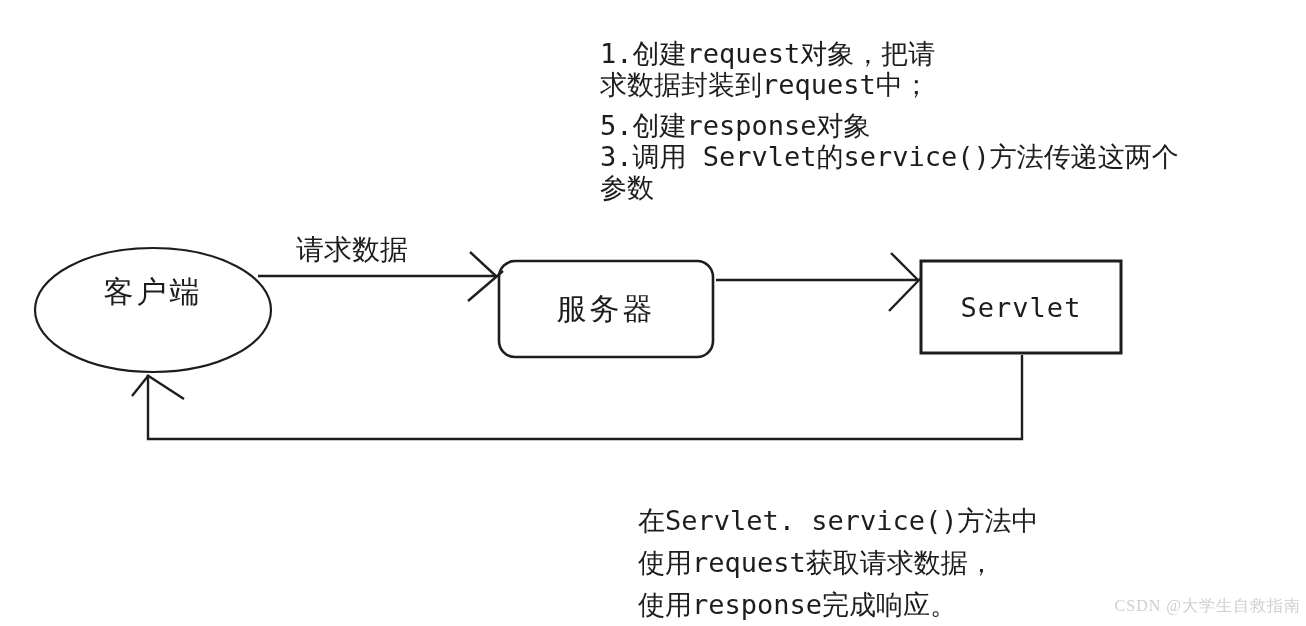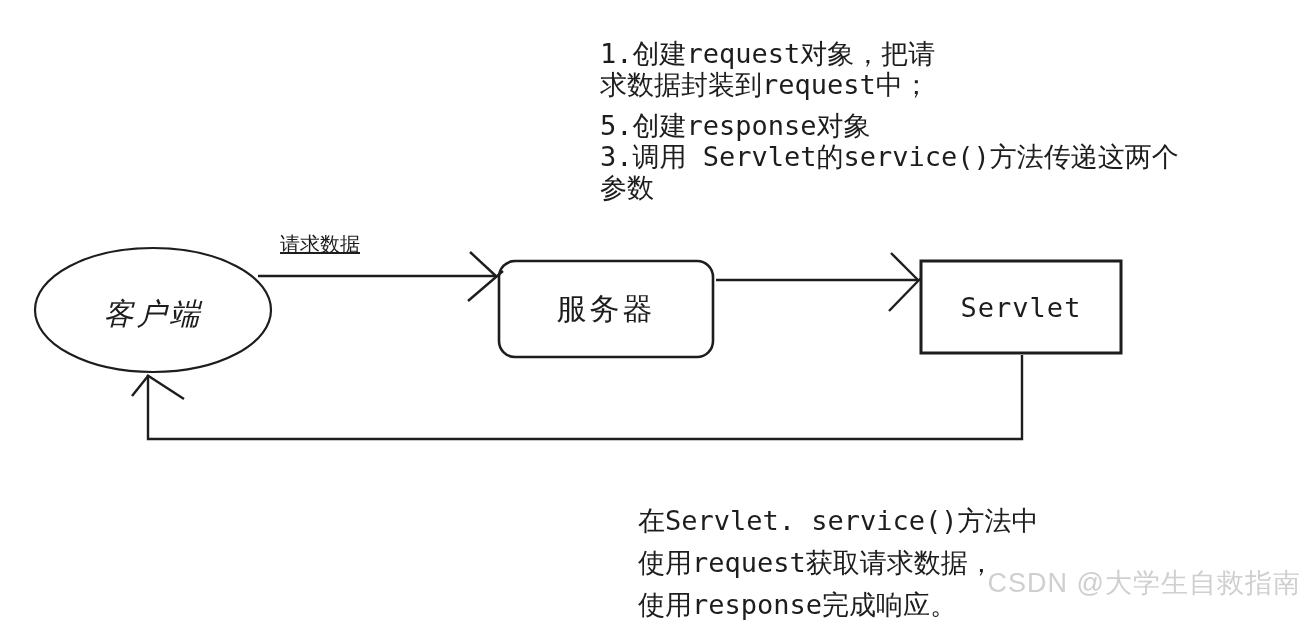--- a/index.html
+++ b/index.html
@@ -26,45 +26,44 @@
     white-space: pre-line;
     font-size: 27px;
     line-height: 31px;
     color: #1d1d1d;
   }
   .note.top1   { left: 600px; top: 38px;  }
   .note.top2   { left: 600px; top: 110px; }
   .note.bottom { left: 638px; top: 500px; line-height: 42px; }
   .edge-label {
     position: absolute;
-    left: 280px;
+    left: 296px;
     top: 231px;
-    font-size: 20px;
+    font-size: 28px;
     color: #1d1d1d;
-    text-decoration: underline;
   }
   .node-label {
     position: absolute;
     display: flex;
     align-items: center;
     justify-content: center;
     font-size: 30px;
     color: #1d1d1d;
     letter-spacing: 3px;
   }
-  .node-label.client  { left: 35px;  top: 252px; width: 236px; height: 124px; font-style: italic; }
+  .node-label.client  { left: 35px;  top: 230px; width: 236px; height: 124px; }
   .node-label.server  { left: 498px; top: 260px; width: 216px; height: 98px;  }
   .node-label.servlet { left: 920px; top: 260px; width: 202px; height: 94px; font-size: 27px; letter-spacing: 1px; }
   .watermark {
     position: absolute;
     right: 5px;
-    top: 565px;
-    font-size: 27px;
+    top: 596px;
+    font-size: 16px;
     letter-spacing: 1px;
-    font-family: Liberation Sans, sans-serif;
+    font-family: Liberation Serif, serif;
   }
 </style>
 </head>
 <body>
 
 <div class="canvas">
 
   <svg class="shapes" width="1306" height="626" viewBox="0 0 1306 626">
 
     <ellipse cx="153" cy="310" rx="118" ry="62" fill="none" stroke="#1d1d1d" stroke-width="2.2"></ellipse>

